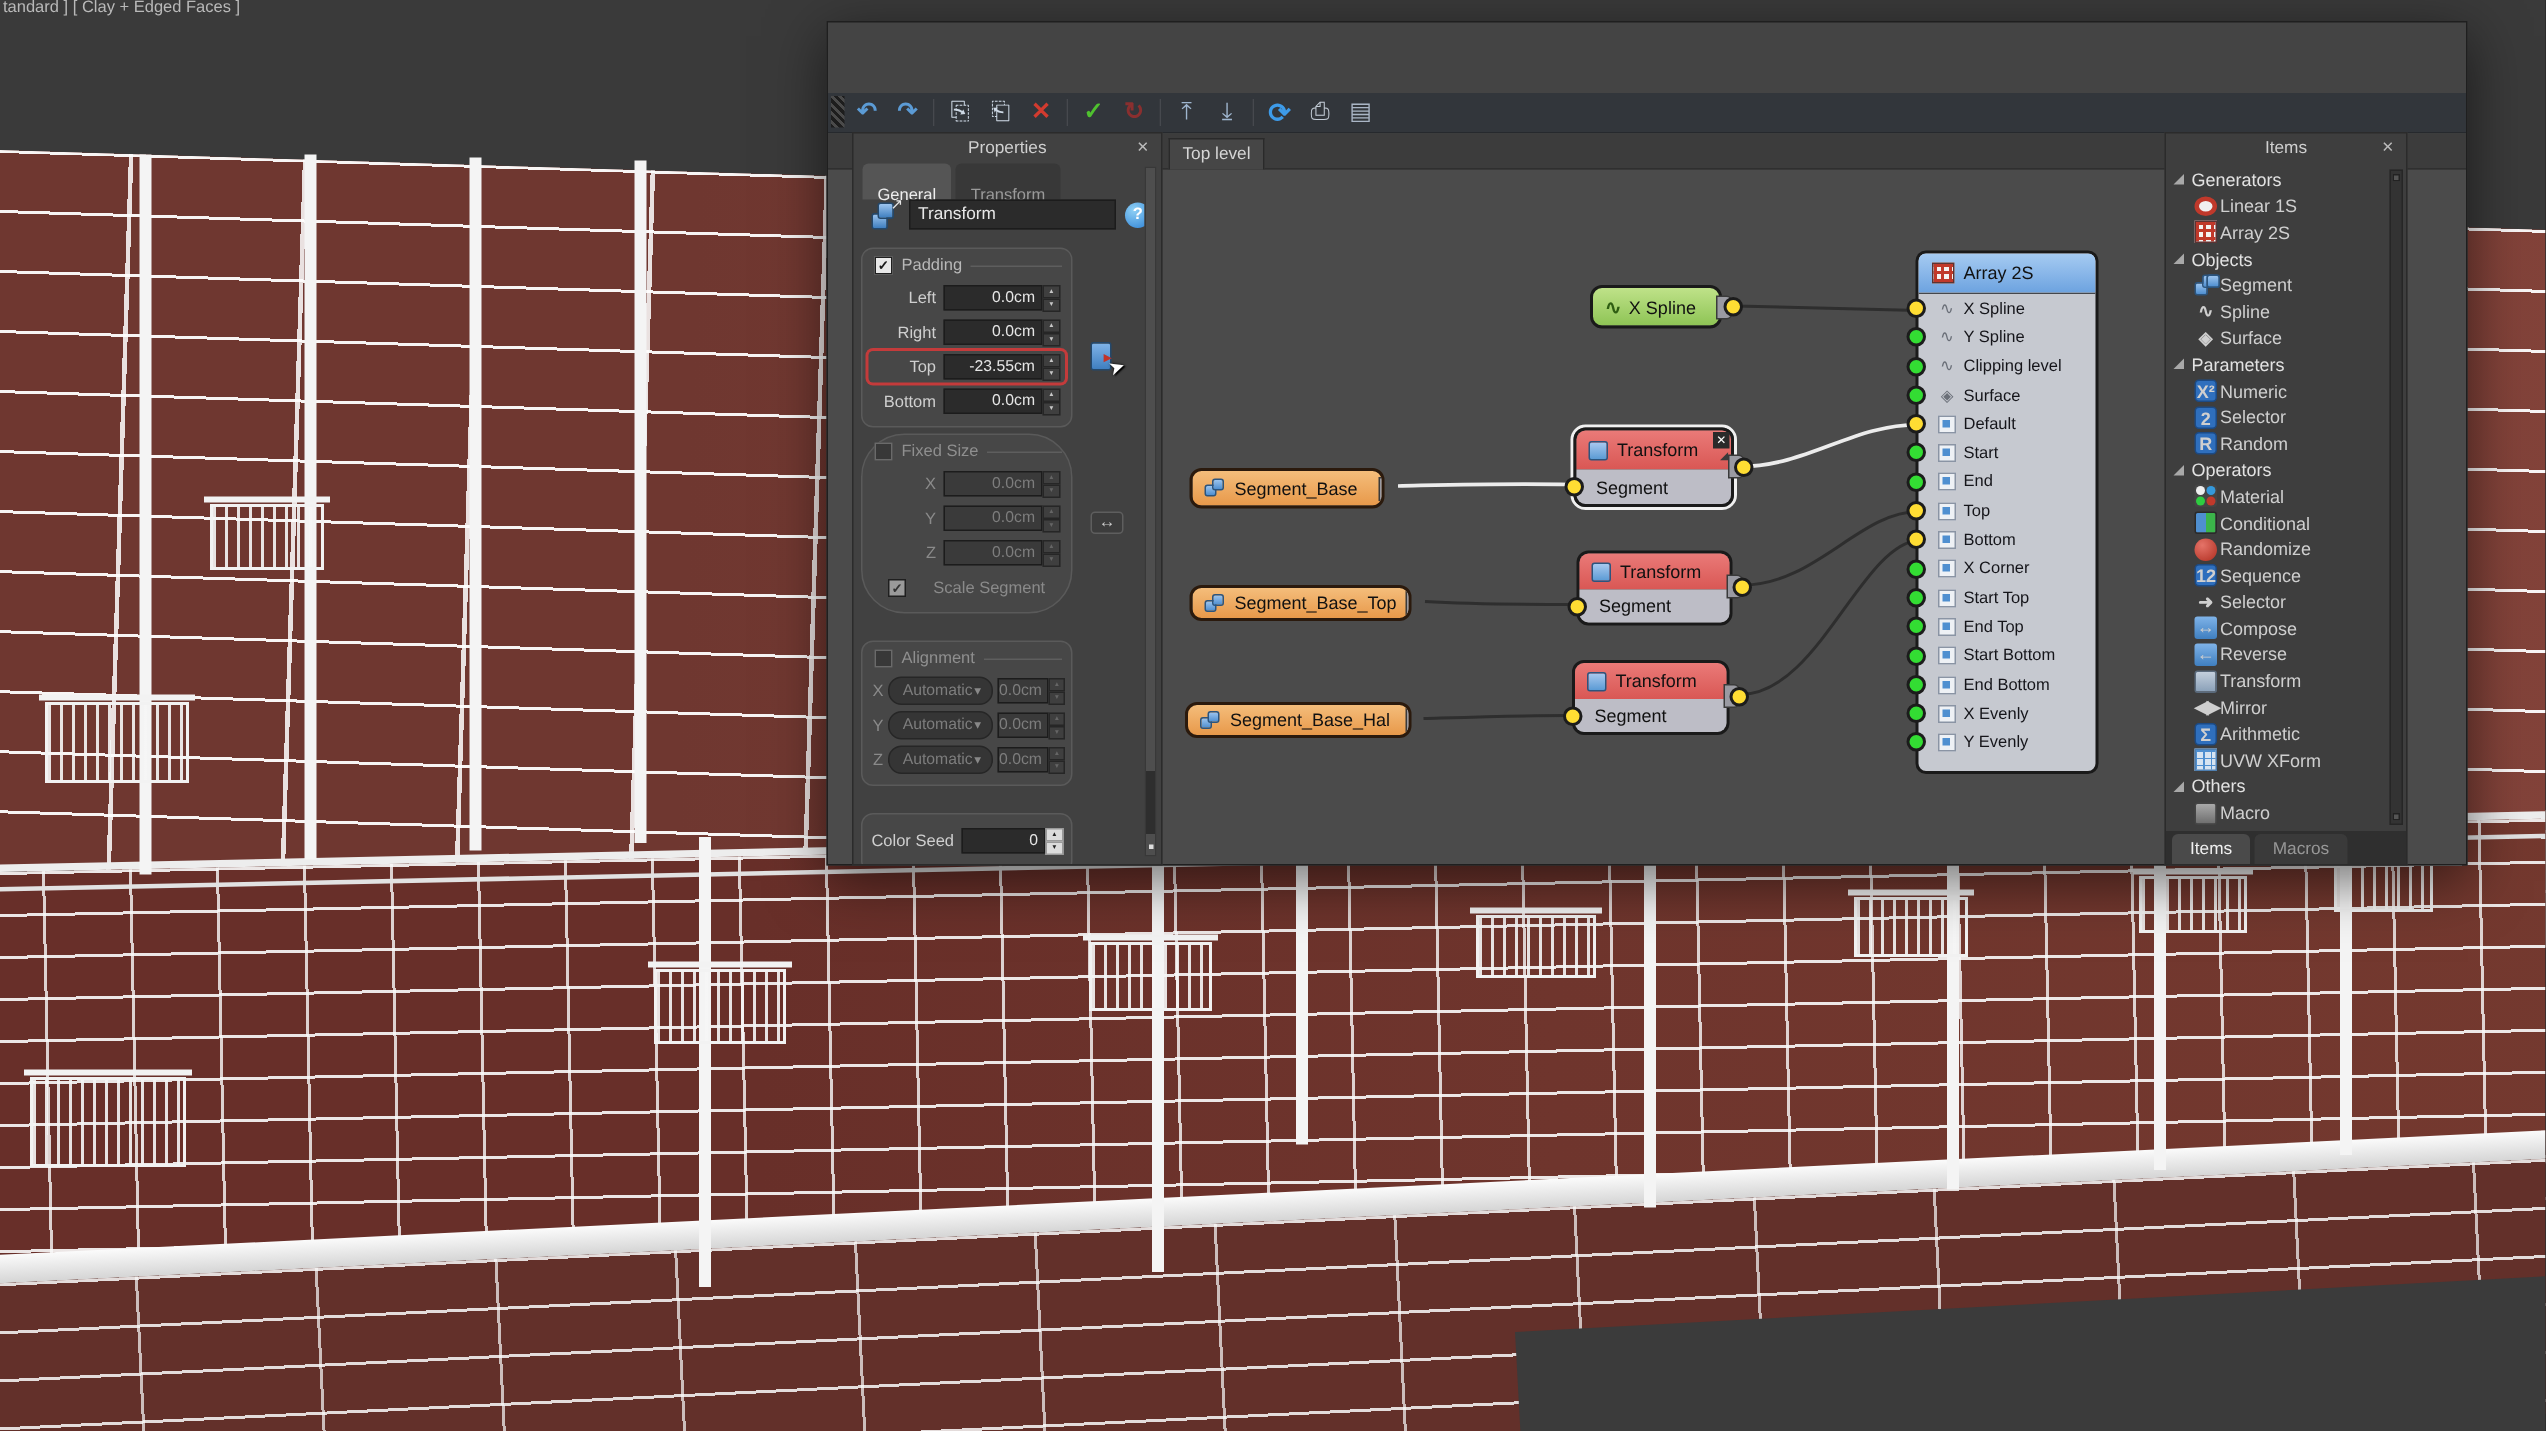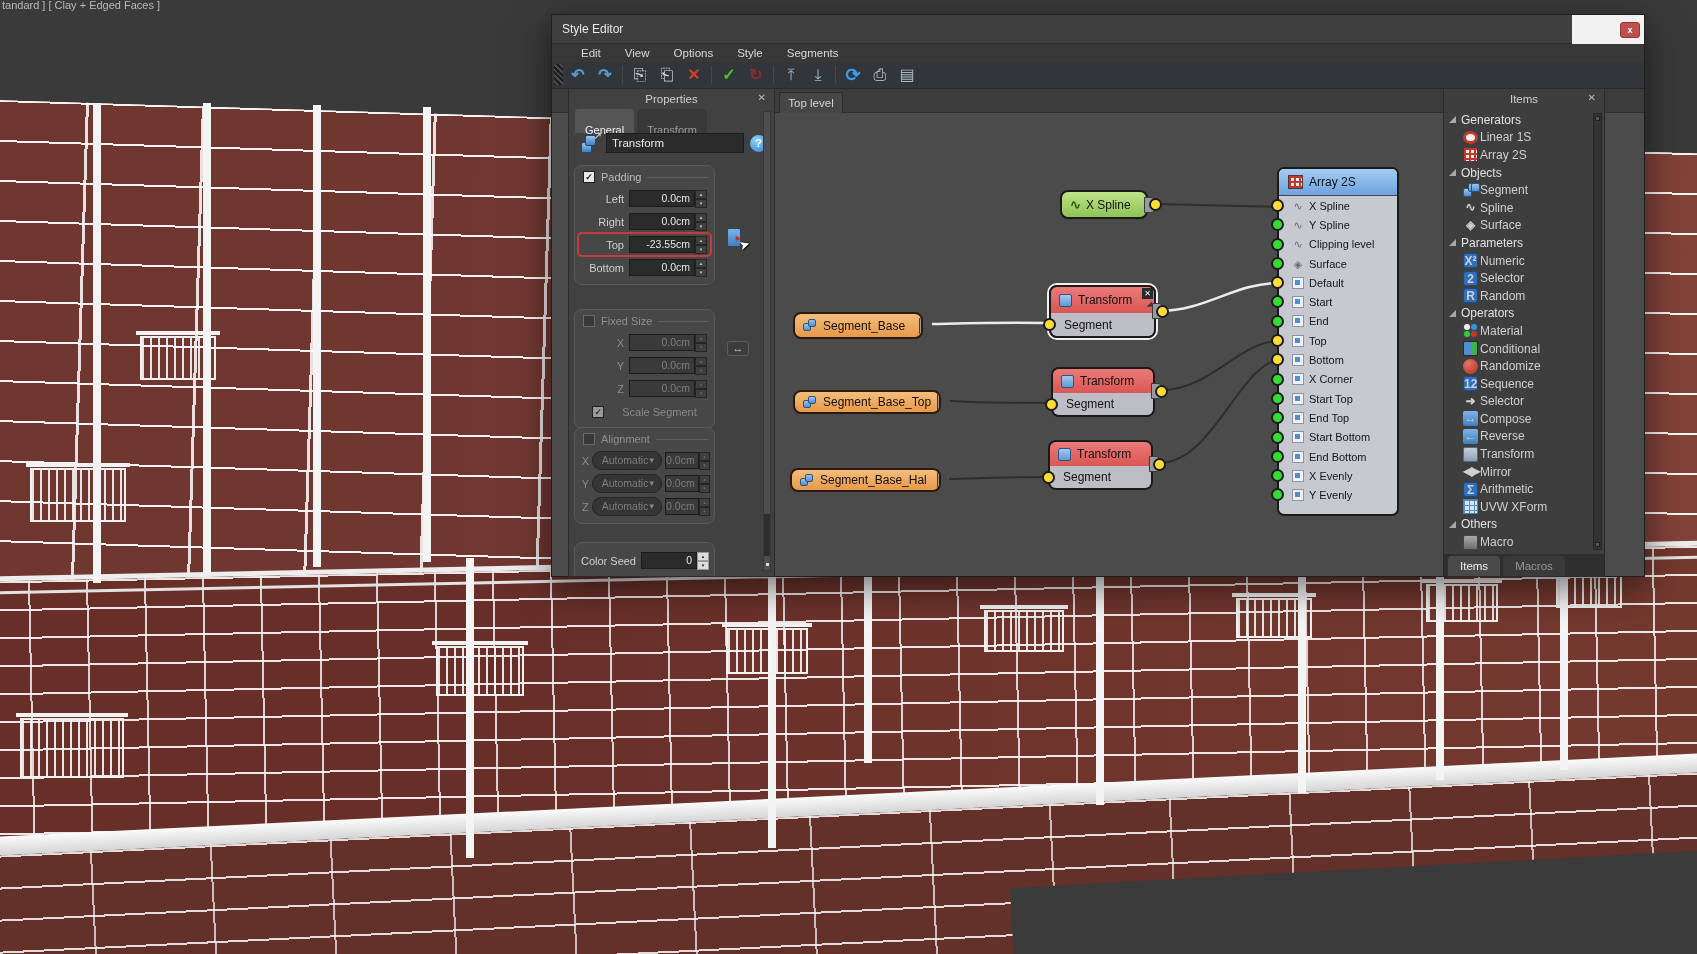--- a/index.html
+++ b/index.html
@@ -247,32 +247,20 @@
       <div class="balc" data-name="viewport-balcony" style="left: 436px; top: 646px; width: 88px; height: 50px;"></div>
       <div class="balc" data-name="viewport-balcony" style="left: 726px; top: 628px; width: 82px; height: 46px;"></div>
       <div class="balc" data-name="viewport-balcony" style="left: 984px; top: 610px; width: 80px; height: 42px;"></div>
       <div class="balc" data-name="viewport-balcony" style="left: 1236px; top: 598px; width: 76px; height: 40px;"></div>
       <div class="balc" data-name="viewport-balcony" style="left: 1426px; top: 584px; width: 72px; height: 38px;"></div>
       <div class="balc" data-name="viewport-balcony" style="left: 1556px; top: 572px; width: 66px; height: 36px;"></div>
     </div>
   <div class="vp-label" data-name="viewport-shading-label">tandard ] [ Clay + Edged Faces ]</div>
 
   <div class="win" data-name="style-editor-window">
-    <div class="titlebar" data-name="window-titlebar">
-      <span class="t-text" data-name="window-title">Style Editor</span>
-      <span class="tb-white" data-name="titlebar-light-segment"></span>
-      <span class="btn-close" data-name="window-close-button">x</span>
-    </div>
-    <div class="menubar" id="menubar" data-name="menu-bar">
-        <span data-name="menu-edit">Edit</span>
-        <span data-name="menu-view">View</span>
-        <span data-name="menu-options">Options</span>
-        <span data-name="menu-style">Style</span>
-        <span data-name="menu-segments">Segments</span>
-      </div>
     <div class="toolbar" id="toolbar" data-name="toolbar">
       <span class="tb-grip" data-name="toolbar-grip"></span>
     <div class="tbi" data-name="undo-icon">↶</div>
         <div class="tbi" data-name="redo-icon">↷</div>
         <span class="tbsep" data-name="toolbar-separator"></span>
         <div class="tbi" data-name="copy-icon">⎘</div>
         <div class="tbi" data-name="paste-icon">⎗</div>
         <div class="tbi" data-name="delete-icon">✕</div>
         <span class="tbsep" data-name="toolbar-separator"></span>
         <div class="tbi" data-name="check-icon">✓</div>
@@ -522,21 +510,21 @@
             <span class="spin" data-name="padding-bottom-spinner">
               <i>▴</i>
               <i>▾</i>
             </span>
           </div>
         </div>
     </div>
     <span class="pinicon" data-name="padding-link-icon"></span>
     <span class="cursor" data-name="mouse-cursor">➤</span>
 
-    <div class="grp" style="top:220px;" data-name="fixed-size-group">
+    <div class="grp" style="top:200px;border-radius:29px;" data-name="fixed-size-group">
       <div class="grp-h">
         <span class="cb off" data-name="fixed-size-checkbox"></span>
         <span class="glabel dim" data-name="fixed-size-label">Fixed Size</span>
         <span class="rule"></span>
       </div>
       <div id="fixed-rows">
           <div class="frow" data-name="fixed-size-row-x">
             <span class="lab dim" data-name="fixed-size-x-label">X</span>
             <span class="fld dis" data-name="fixed-size-x-field">0.0cm</span>
             <span class="spin dis" data-name="fixed-size-x-spinner">

